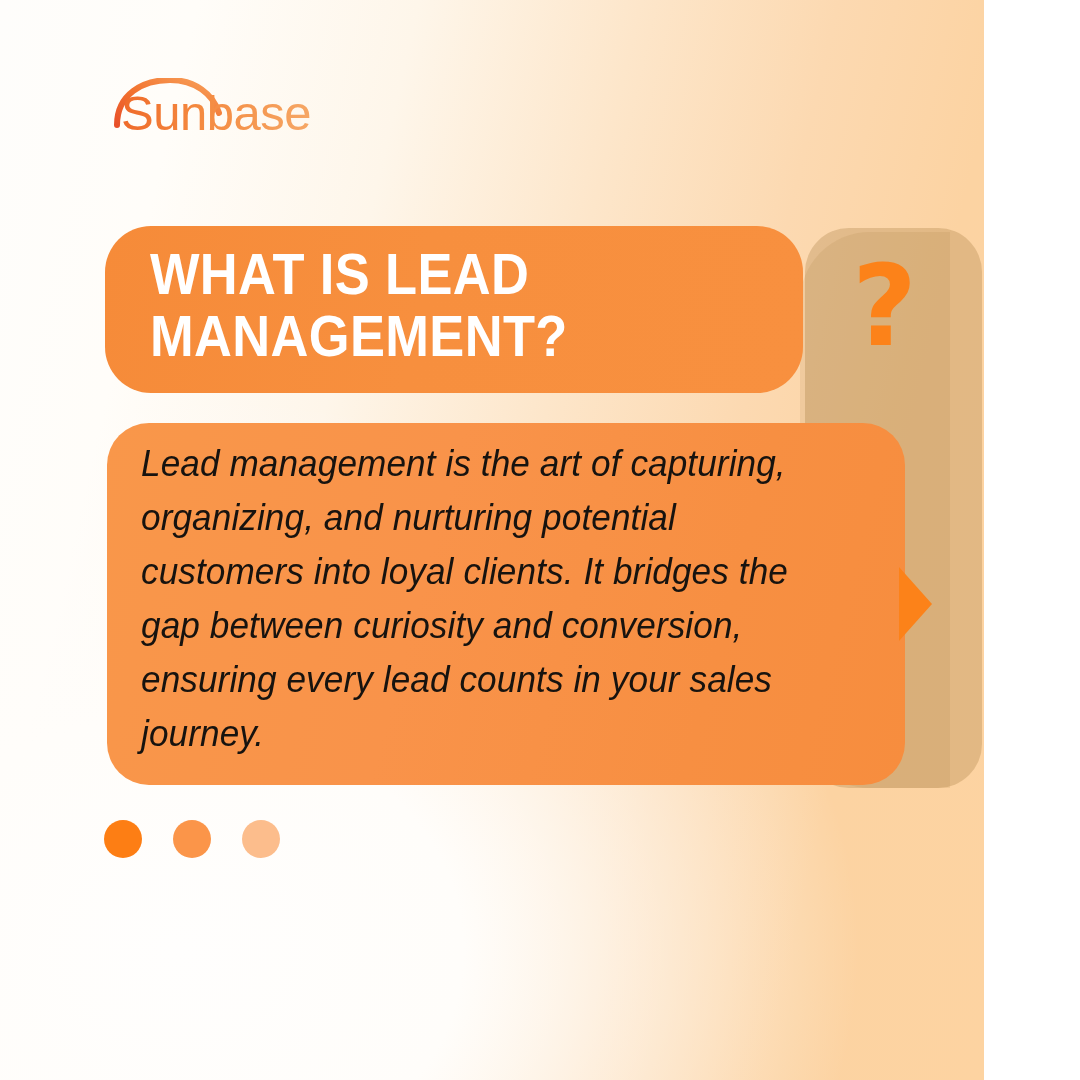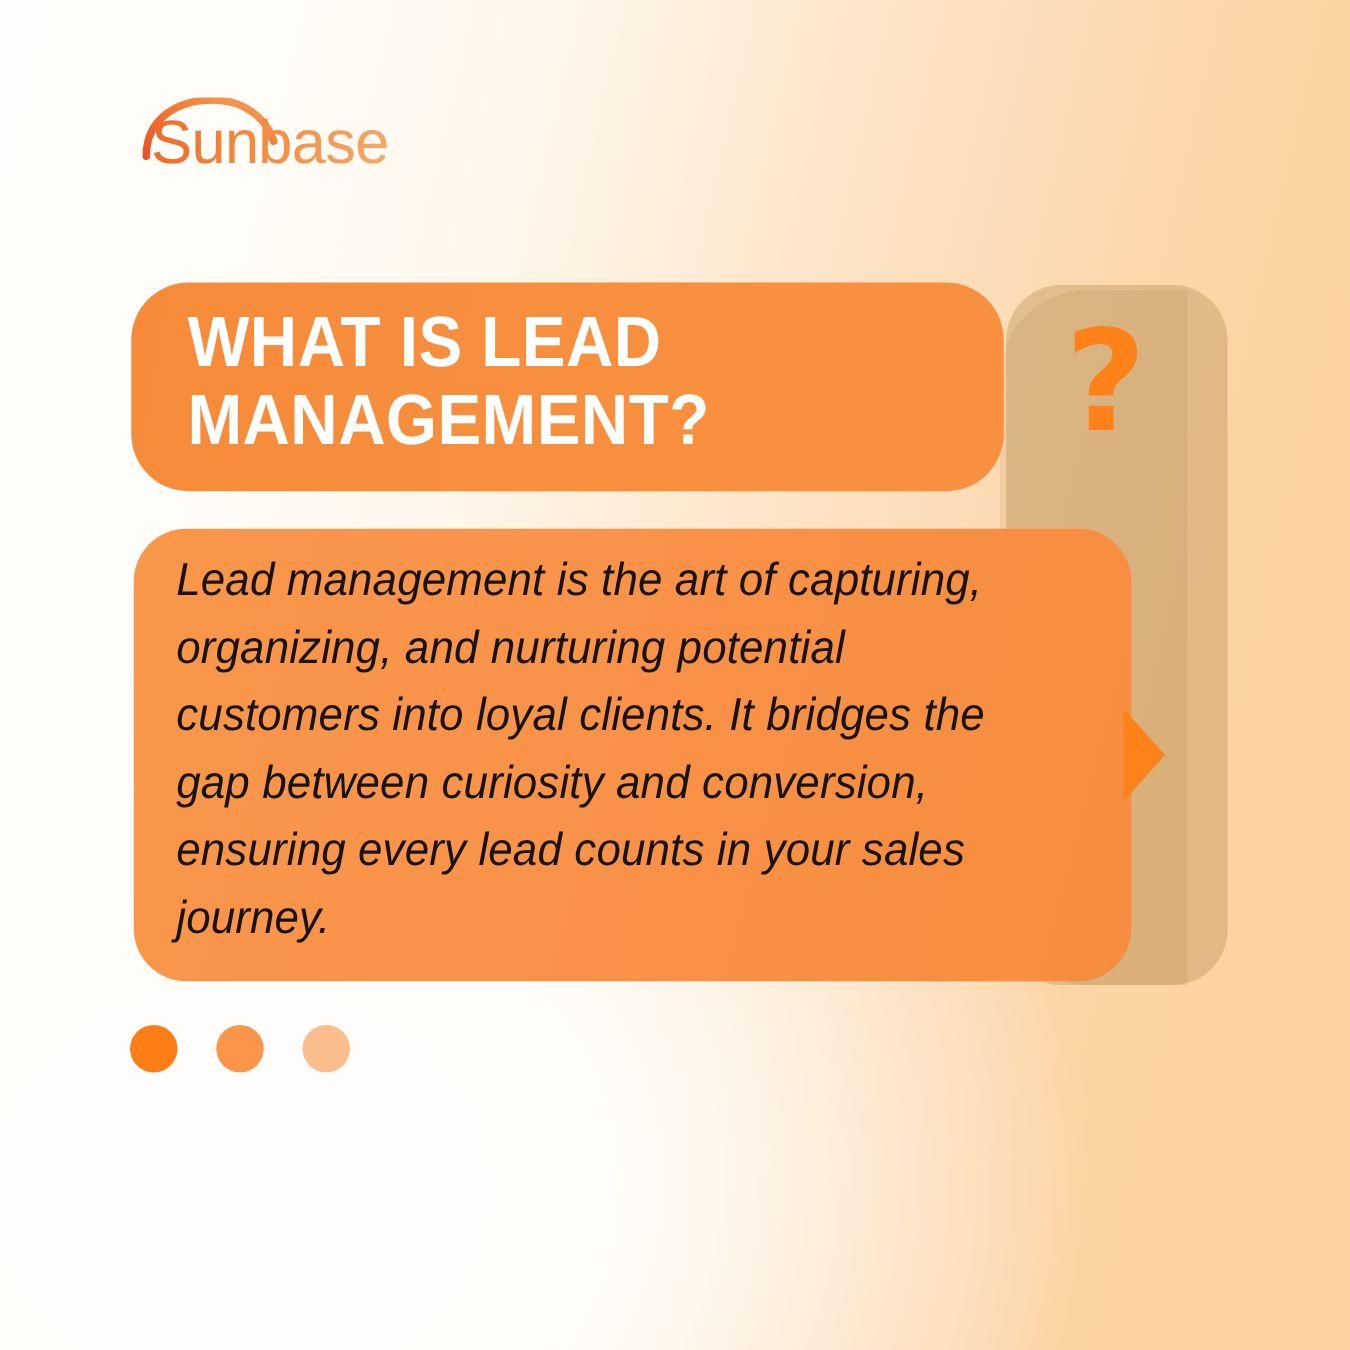--- a/index.html
+++ b/index.html
@@ -9,21 +9,21 @@
   }
   body {
     width: 1080px;
     height: 1080px;
     font-family: "DejaVu Sans", sans-serif;
     overflow: hidden;
   }
 
   #slide {
     position: relative;
-    width: 1080px;
+    width: 984px;
     height: 1080px;
     overflow: hidden;
     background:
       radial-gradient(ellipse 1100px 900px at 18% 88%, #fffefd 0%, #fffdfa 26%, rgba(255,252,246,0) 62%),
       linear-gradient(103deg,
         #fefdfb 0%,
         #fffdf9 16%,
         #fef6ea 34%,
         #fde6ca 52%,
         #fcd9b1 68%,

